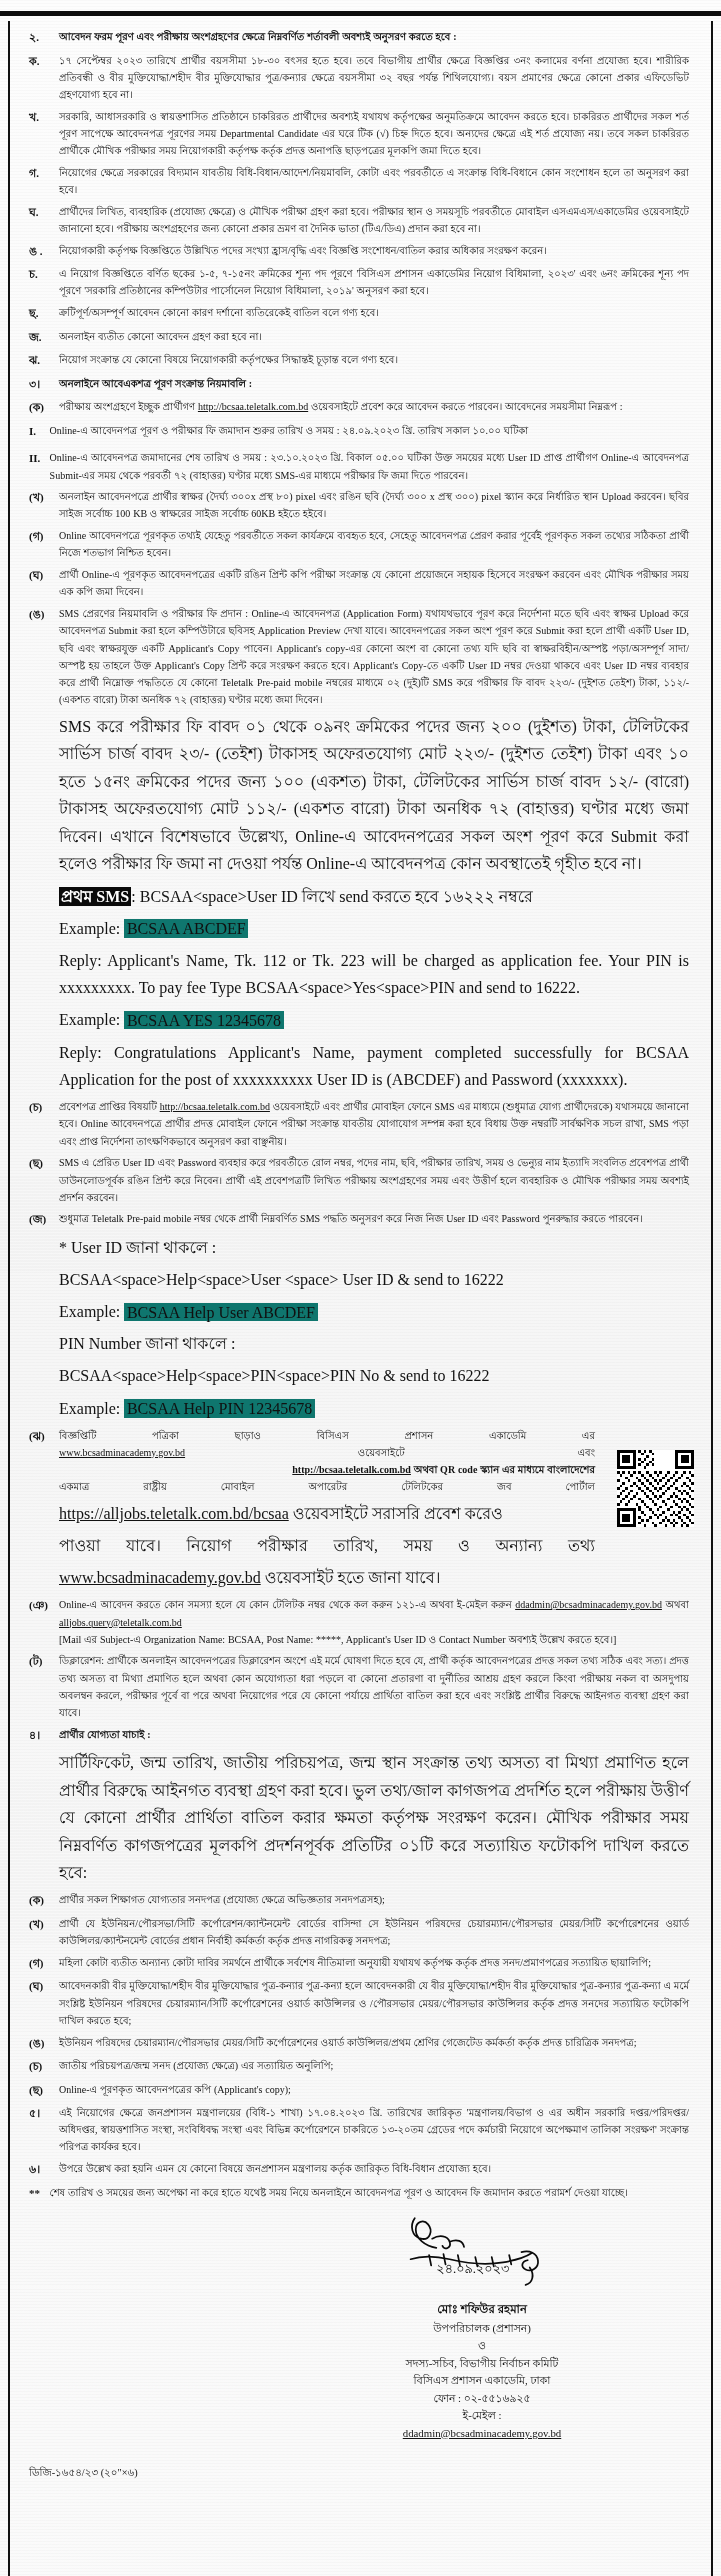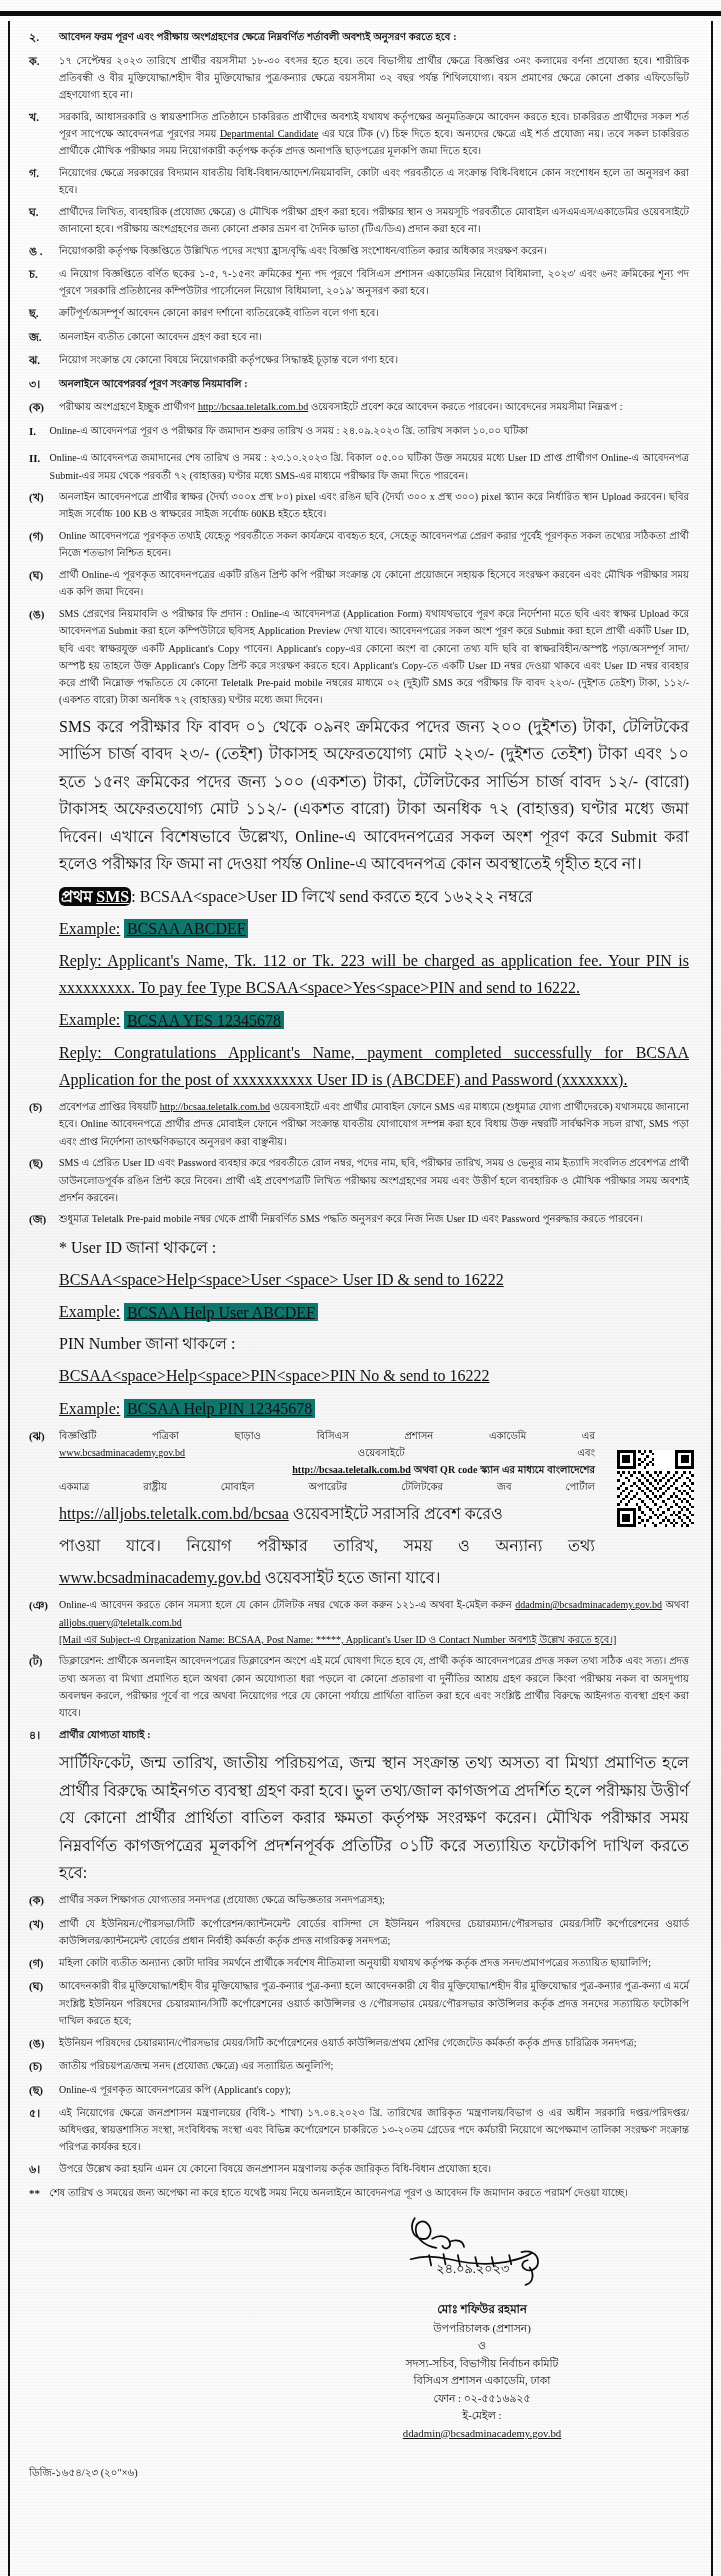--- a/index.html
+++ b/index.html
@@ -61,37 +61,36 @@
     flex:1 1 auto;
     font-size:10px;
     line-height:1.72;
     text-align:justify;
     text-justify:inter-word;
     word-spacing:0.3px;
   }
   .body.loose{ word-spacing:2.6px;gap:8px; }
   .body.tight{ text-align:right;font-weight:bold; }
   .hdr{ font-weight:700; }
-  .en{ font-family:"Liberation Serif","DejaVu Serif",serif;text-decoration:underline; }
+  .en{ font-family:"Liberation Serif","DejaVu Serif",serif; }
   .u{ text-decoration:underline; text-underline-offset:1px; }
 
   .plain{
     font-size:16px;
     line-height:1.72;
     text-align:justify;
     margin:0 0 4.6px 0;
   }
   .indent{ margin-left:30px; }
 
   .hl-black{
     background:#0a0a0a;
     color:#ffffff;
     padding:0.5px 2.1px 1px 2.1px;
     font-weight:700;
-    border-radius:6px;
   }
   .hl-grey{
     background:#0f766e;
     color:#101010;
     padding:0.5px 2.6px 1px 2.6px;
   }
 
   .qr-wrap{
     position:absolute;
     right:37px;
@@ -198,21 +197,21 @@
       <div class="body">অনলাইন ব্যতীত কোনো আবেদন গ্রহণ করা হবে না।</div>
     </div>
 
     <div class="row">
       <div class="marker">ঝ.</div>
       <div class="body">নিয়োগ সংক্রান্ত যে কোনো বিষয়ে নিয়োগকারী কর্তৃপক্ষের সিদ্ধান্তই চূড়ান্ত বলে গণ্য হবে।</div>
     </div>
 
     <div class="row">
       <div class="marker">৩।</div>
-      <div class="body hdr">অনলাইনে আবেপরবর্র পূরণ সংক্রান্ত নিয়মাবলি :</div>
+      <div class="body hdr">অনলাইনে আবেএকশত্র পূরণ সংক্রান্ত নিয়মাবলি :</div>
     </div>
 
     <div class="row">
       <div class="marker">(ক)</div>
       <div class="body"><span>পরীক্ষায় অংশগ্রহণে ইচ্ছুক প্রার্থীগণ </span><span class="en u">http://bcsaa.teletalk.com.bd</span><span> ওয়েবসাইটে প্রবেশ করে আবেদন করতে পারবেন। আবেদনের সময়সীমা নিম্নরূপ :</span></div>
     </div>
 
     <div class="row">
       <div class="marker narrow">I.</div>
       <div class="body">Online-এ আবেদনপত্র পূরণ ও পরীক্ষার ফি জমাদান শুরুর তারিখ ও সময় : ২৪.০৯.২০২৩ খ্রি. তারিখ সকাল ১০.০০ ঘটিকা</div>

